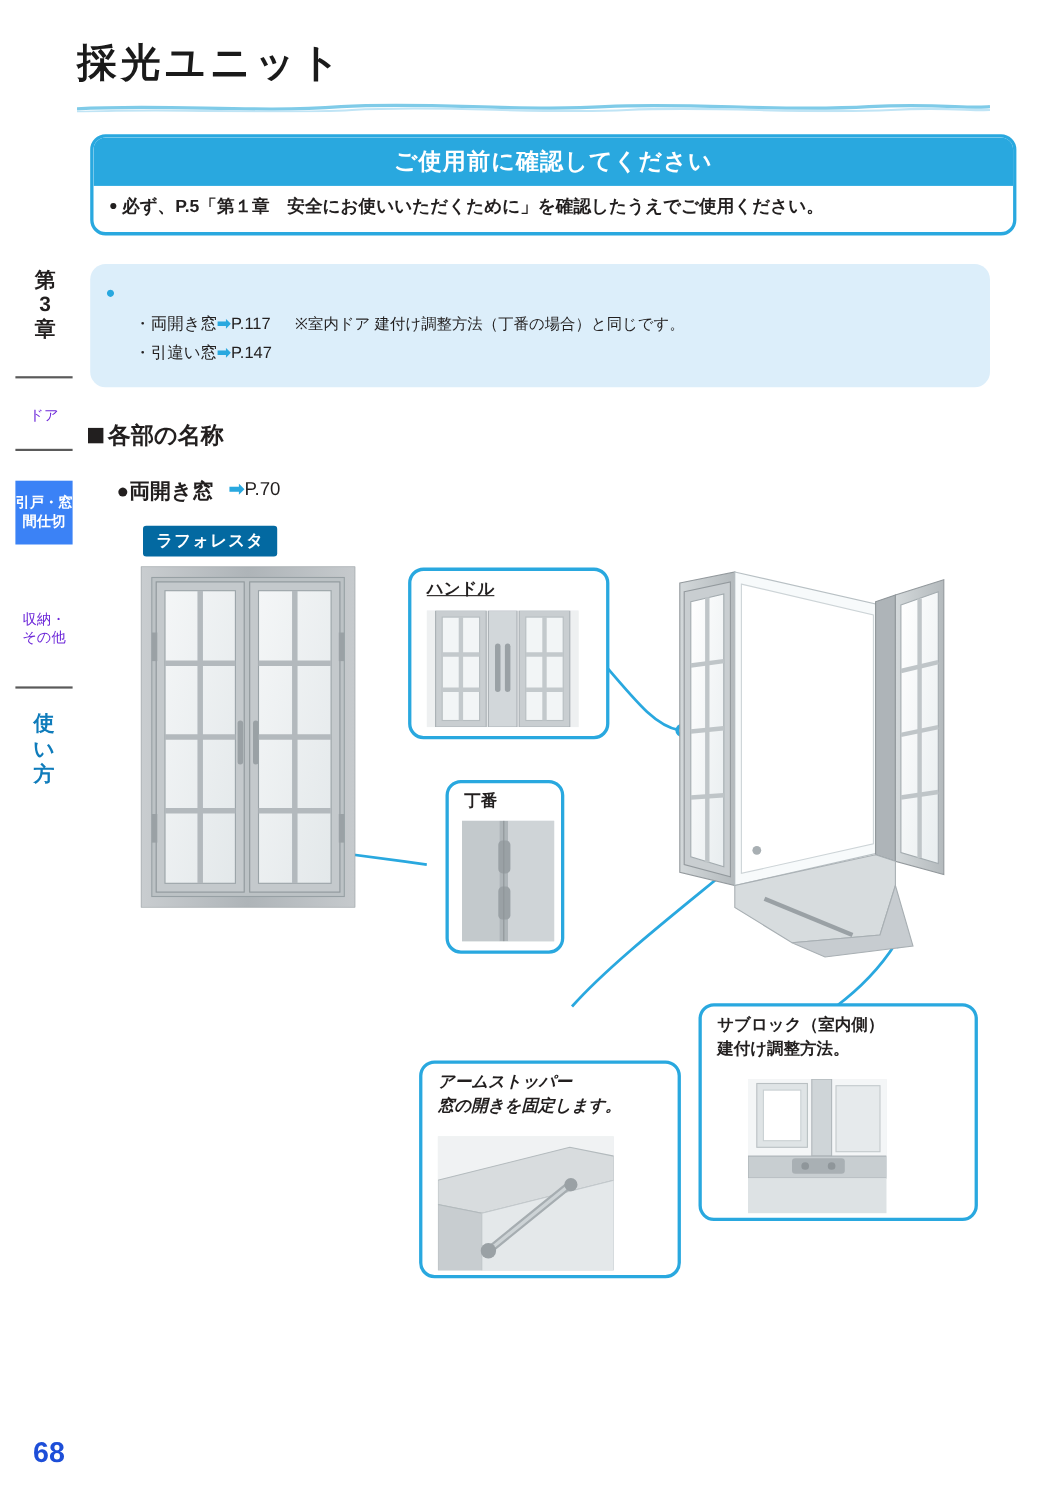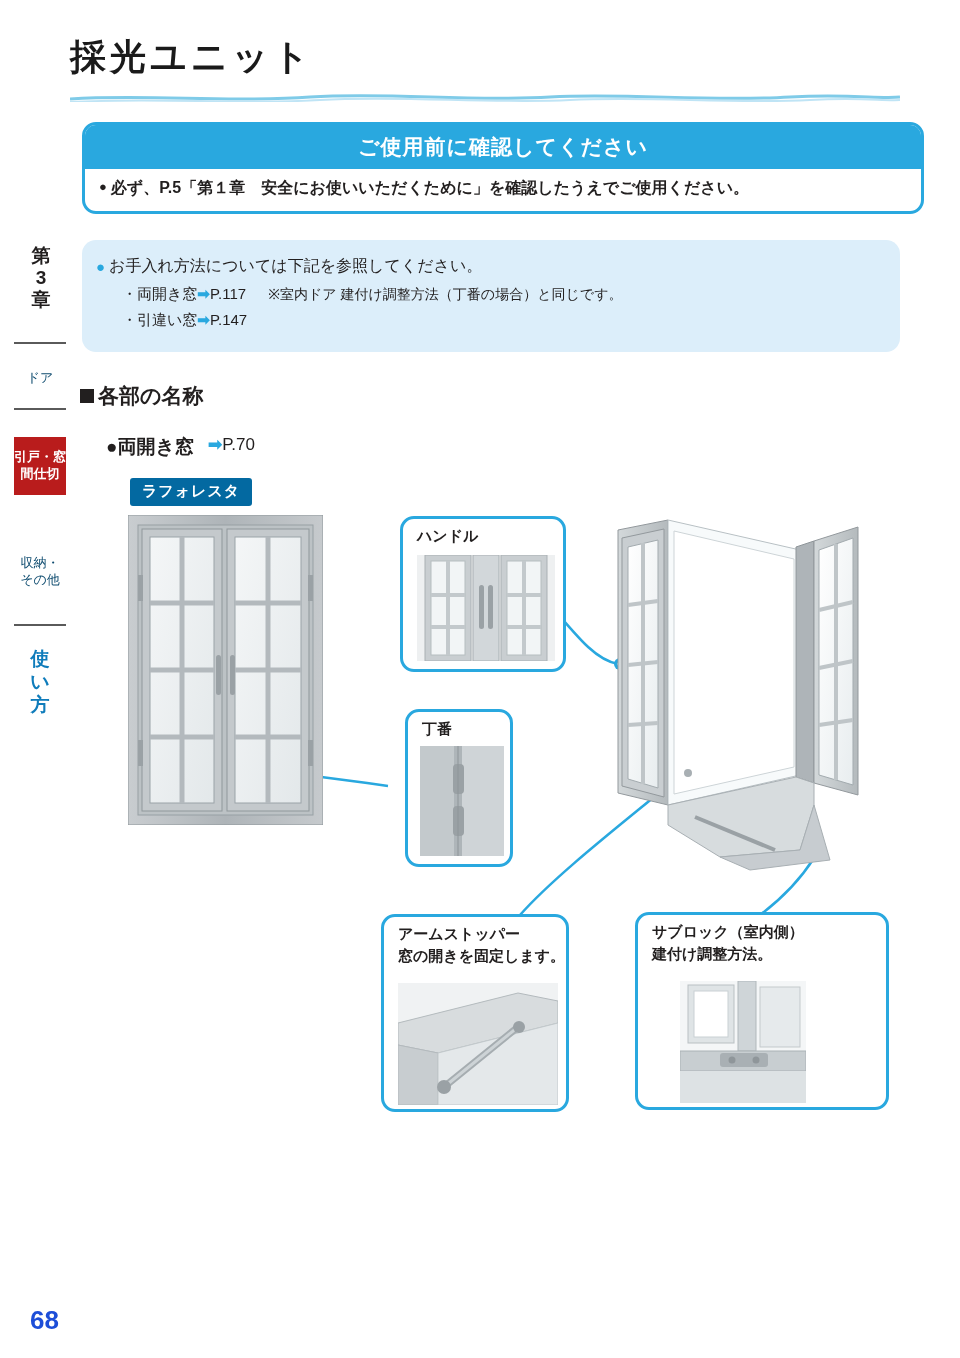--- a/index.html
+++ b/index.html
@@ -164,24 +164,24 @@
     height: 2px;
     background: #5a5a5a;
   }
   .side-item {
     position: absolute;
     left: 14px;
     width: 52px;
     text-align: center;
     font-size: 13px;
     line-height: 1.3;
-    color: #0c4a6e;
+    color: #6d28d9;
   }
   .side-item.active {
-    background: #b91c1c;
+    background: #3b82f6;
     color: #ffffff;
     padding: 12px 0;
     font-weight: bold;
   }
   .side-item.big {
     font-size: 19px;
     font-weight: bold;
     color: #0f7cbb;
     line-height: 1.2;
   }
@@ -235,21 +235,20 @@
   <div class="notice-head">ご使用前に確認してください</div>
   <div class="notice-body">
     <span class="bullet">●</span>
     <span>必ず、P.5「第１章　安全にお使いいただくために」を確認したうえでご使用ください。</span>
   </div>
 </div>
 
 <div class="info-panel">
   <div class="info-line1">
     <span class="bullet" style="color:#29a8df;font-size:15px;">●</span>
-    <span>お手入れ方法については下記を参照してください。</span>
   </div>
   <div class="info-sub">
     <span>・両開き窓</span><span class="arrow-blue">➡</span><span>P.117</span>
     <span class="note-small" style="margin-left:18px;">※室内ドア 建付け調整方法（丁番の場合）と同じです。</span>
   </div>
   <div class="info-sub">
     <span>・引違い窓</span><span class="arrow-blue">➡</span><span>P.147</span>
   </div>
 </div>
 
@@ -392,21 +391,21 @@
     <line x1="219" y1="163" x2="253" y2="156"></line>
     <line x1="219" y1="220" x2="253" y2="215"></line>
   </g>
 
   <polygon points="68,300 196,272 214,278 214,300 200,345 120,352 68,320" fill="#d7dcde" stroke="#a8afb3"></polygon>
   <polygon points="120,352 200,345 214,300 230,355 150,365" fill="#c7ccd0" stroke="#a8afb3"></polygon>
   <line x1="95" y1="312" x2="175" y2="345" stroke="#9aa1a5" stroke-width="4"></line>
   <circle cx="88" cy="268" r="4" fill="#a8afb3"></circle>
 </svg>
 
-<div class="callout" style="left:400px; top:516px; width:166px; height:156px;">
+<div class="callout" style="left:371px; top:516px; width:183px; height:156px;text-decoration:underline;">
   <div class="cap">ハンドル</div>
   <div class="photo" style="left:14px; top:36px; width:138px; height:106px; background:#eceeef;">
     <svg width="138" height="106">
       <rect x="0" y="0" width="138" height="106" fill="#eef0f1"></rect>
       <rect x="8" y="0" width="46" height="106" fill="#c9ced1" stroke="#a9b0b4"></rect>
       <rect x="14" y="6" width="34" height="94" fill="#f2f5f6" stroke="#b6bdc0"></rect>
       <g stroke="#c3c9cc" stroke-width="4">
         <line x1="31" y1="6" x2="31" y2="100"></line>
         <line x1="14" y1="40" x2="48" y2="40"></line>
         <line x1="14" y1="72" x2="48" y2="72"></line>
@@ -433,21 +432,21 @@
       <rect x="0" y="0" width="34" height="110" fill="#c3c9cc"></rect>
       <rect x="34" y="0" width="8" height="110" fill="#aeb5b9"></rect>
       <rect x="42" y="0" width="42" height="110" fill="#cfd4d7"></rect>
       <rect x="33" y="18" width="11" height="30" rx="4" fill="#9aa1a5"></rect>
       <rect x="33" y="60" width="11" height="30" rx="4" fill="#9aa1a5"></rect>
       <line x1="38" y1="0" x2="38" y2="110" stroke="#8e9599" stroke-width="1"></line>
     </svg>
   </div>
 </div>
 
-<div class="callout" style="left:381px; top:914px; width:188px; height:198px;">
+<div class="callout" style="left:381px; top:964px; width:238px; height:198px;font-style:italic;">
   <div class="cap">アームストッパー</div>
   <div class="cap" style="padding-top:0;">窓の開きを固定します。</div>
   <div class="photo" style="left:14px; top:66px; width:160px; height:122px; background:#eceeef;">
     <svg width="160" height="122">
       <rect x="0" y="0" width="160" height="122" fill="#f0f2f3"></rect>
       <polygon points="0,40 120,10 160,18 160,40 40,70 0,62" fill="#d8dcde" stroke="#b3babd"></polygon>
       <polygon points="0,62 40,70 40,122 0,122" fill="#c8cdd0" stroke="#b3babd"></polygon>
       <polygon points="40,70 160,40 160,122 40,122" fill="#e4e8ea" stroke="#c3c9cc"></polygon>
       <line x1="46" y1="104" x2="120" y2="44" stroke="#a6adb1" stroke-width="7" stroke-linecap="round"></line>
       <line x1="46" y1="104" x2="120" y2="44" stroke="#cdd3d6" stroke-width="3" stroke-linecap="round"></line>

